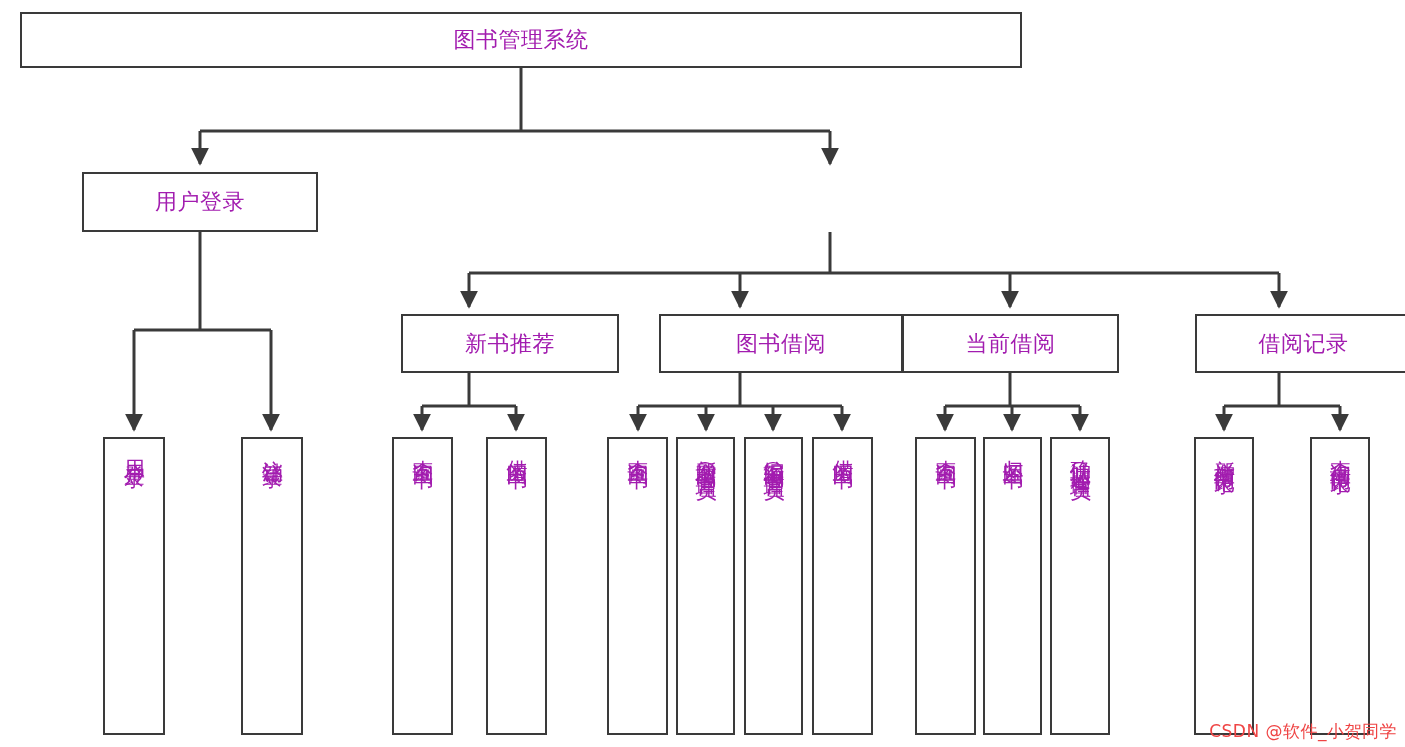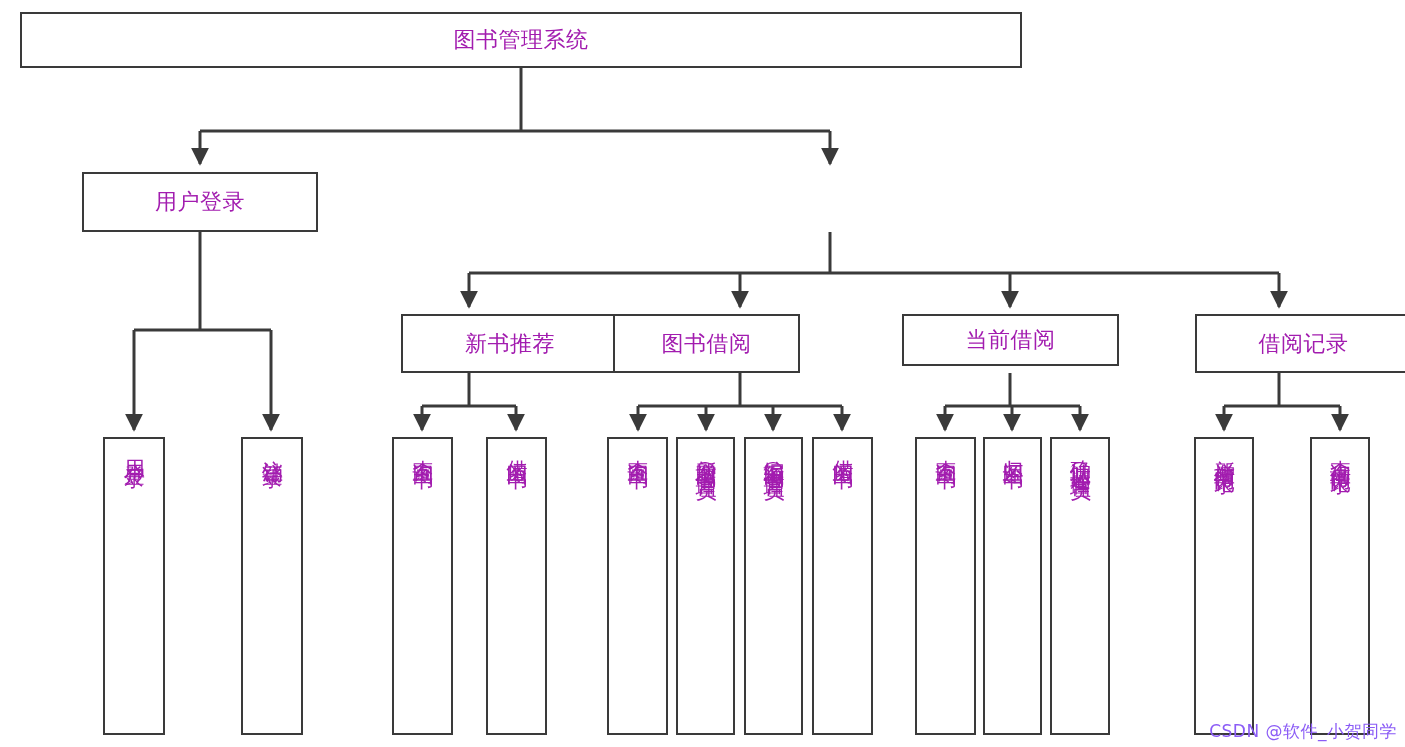--- a/index.html
+++ b/index.html
@@ -62,21 +62,21 @@
     text-orientation: upright;
     font-size: 21px;
     letter-spacing: 3px;
     line-height: 1;
   }
   #watermark {
     position: absolute;
     right: 8px;
     bottom: 4px;
     font-size: 17px;
-    color: #8b5cf6;
+    color: #ef4444;
     letter-spacing: 0.5px;
     white-space: nowrap;
     font-family: "DejaVu Sans", "Liberation Sans", sans-serif;
   }
 </style>
 </head>
 <body>
 
 <div id="diagram-root">
 
@@ -134,24 +134,24 @@
     <span class="label">图书管理系统</span>
   </div>
 
   <div class="node horiz" style="left:82px; top:172px; width:236px; height:60px;">
     <span class="label">用户登录</span>
   </div>
 
   <div class="node horiz" style="left:360px; top:314px; width:218px; height:59px;margin-left:41px;">
     <span class="label">新书推荐</span>
   </div>
-  <div class="node horiz" style="left:613px; top:314px; width:187px; height:59px;">
+  <div class="node horiz" style="left:659px; top:314px; width:244px; height:59px;">
     <span class="label">图书借阅</span>
   </div>
-  <div class="node horiz" style="left:902px; top:314px; width:217px; height:52px;">
+  <div class="node horiz" style="left:902px; top:314px; width:217px; height:59px;">
     <span class="label">当前借阅</span>
   </div>
   <div class="node horiz" style="left:1171px; top:314px; width:217px; height:59px;margin-left:24px;">
     <span class="label">借阅记录</span>
   </div>
 
   <div class="node vert" style="left:103px; top:437px; width:62px; height:298px;">
     <span class="label">用户登录</span>
   </div>
   <div class="node vert" style="left:241px; top:437px; width:62px; height:298px;">

